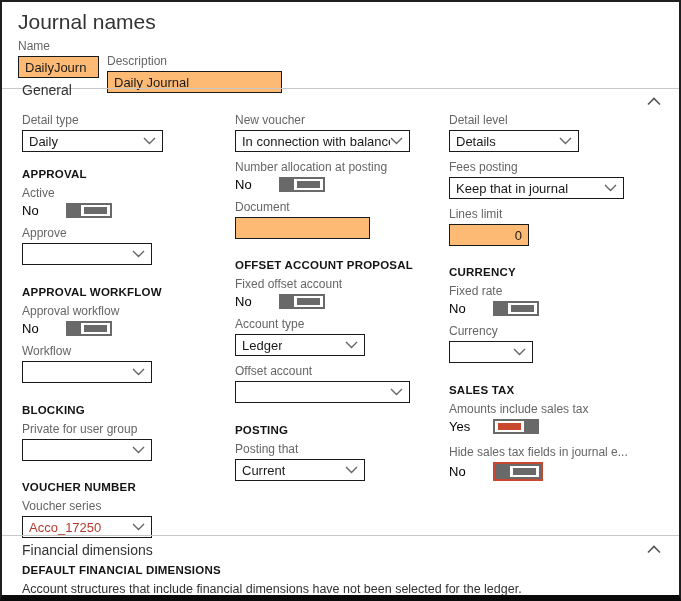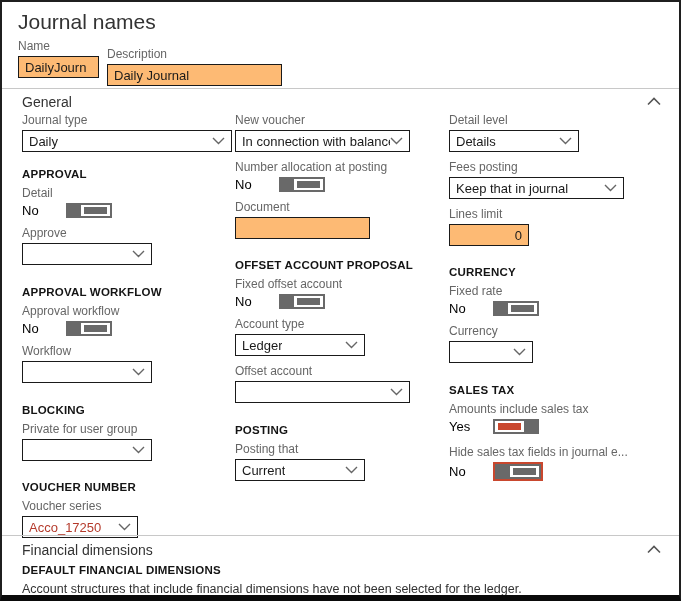--- a/index.html
+++ b/index.html
@@ -41,51 +41,51 @@
 <body>
 
 <div class="window">
 
   <div class="page-title">Journal names</div>
 
   <div style="position:absolute;left:16px;top:38px;width:81px;">
     <div class="label">Name</div>
     <input class="textbox" style="width: 81px;" value="DailyJourn">
   </div>
-  <div style="position:absolute;left:105px;top:46px;width:175px;">
+  <div style="position:absolute;left:105px;top:53px;width:175px;">
     <div class="label">Description</div>
     <input class="textbox" style="width: 175px;" value="Daily Journal">
   </div>
 
   <div class="divider" style="top:86px;"></div>
 
-  <div class="section-header" style="position:absolute;top:92px;left:20px;">General</div>
+  <div class="section-header" style="position:absolute;top:80px;left:20px;">General</div>
   <span class="chev-icon" style="position:absolute;top:95px;right:18px;">
     <svg width="14" height="9" viewBox="0 0 14 9">
         <path d="M1 7.5 L7 1.5 L13 7.5" fill="none" stroke="#555" stroke-width="1.6"></path>
       </svg>
   </span>
 
   <div class="col" style="left:20px;width:185px;">
     <div class="field">
-      <div class="label">Journal type</div>
-      <div class="selectbox" style="width:210px;gap:19px;">
+      <div class="label">Detail type</div>
+      <div class="selectbox" style="width:141px;gap:19px;">
         <span class="val">Daily</span>
         <span class="chev-icon">
           <svg width="13" height="8" viewBox="0 0 13 8">
               <path d="M1 1 L6.5 6.5 L12 1" fill="none" stroke="#666" stroke-width="1.4"></path>
             </svg>
         </span>
       </div>
     </div>
 
     <div class="group-header" style="margin:16px 0 7px;">APPROVAL</div>
 
     <div class="field">
-      <div class="label">Detail</div>
+      <div class="label">Active</div>
       <div class="toggle-row">
         <span class="toggle-value">No</span>
         <span class="toggle-wrap">
             <span class="toggle off">
           <span class="knob"></span>
               <span class="track">
                 <span class="bar"></span>
               </span>
         </span>
           </span>
@@ -144,21 +144,21 @@
               <path d="M1 1 L6.5 6.5 L12 1" fill="none" stroke="#666" stroke-width="1.4"></path>
             </svg>
         </span>
       </div>
     </div>
 
     <div class="group-header" style="margin:20px 0 7px;">VOUCHER NUMBER</div>
 
     <div class="field">
       <div class="label">Voucher series</div>
-      <div class="selectbox" style="width:116px;">
+      <div class="selectbox" style="width:130px;">
         <span class="val red-text">Acco_17250</span>
         <span class="chev-icon">
           <svg width="13" height="8" viewBox="0 0 13 8">
               <path d="M1 1 L6.5 6.5 L12 1" fill="none" stroke="#666" stroke-width="1.4"></path>
             </svg>
         </span>
       </div>
     </div>
   </div>
 

